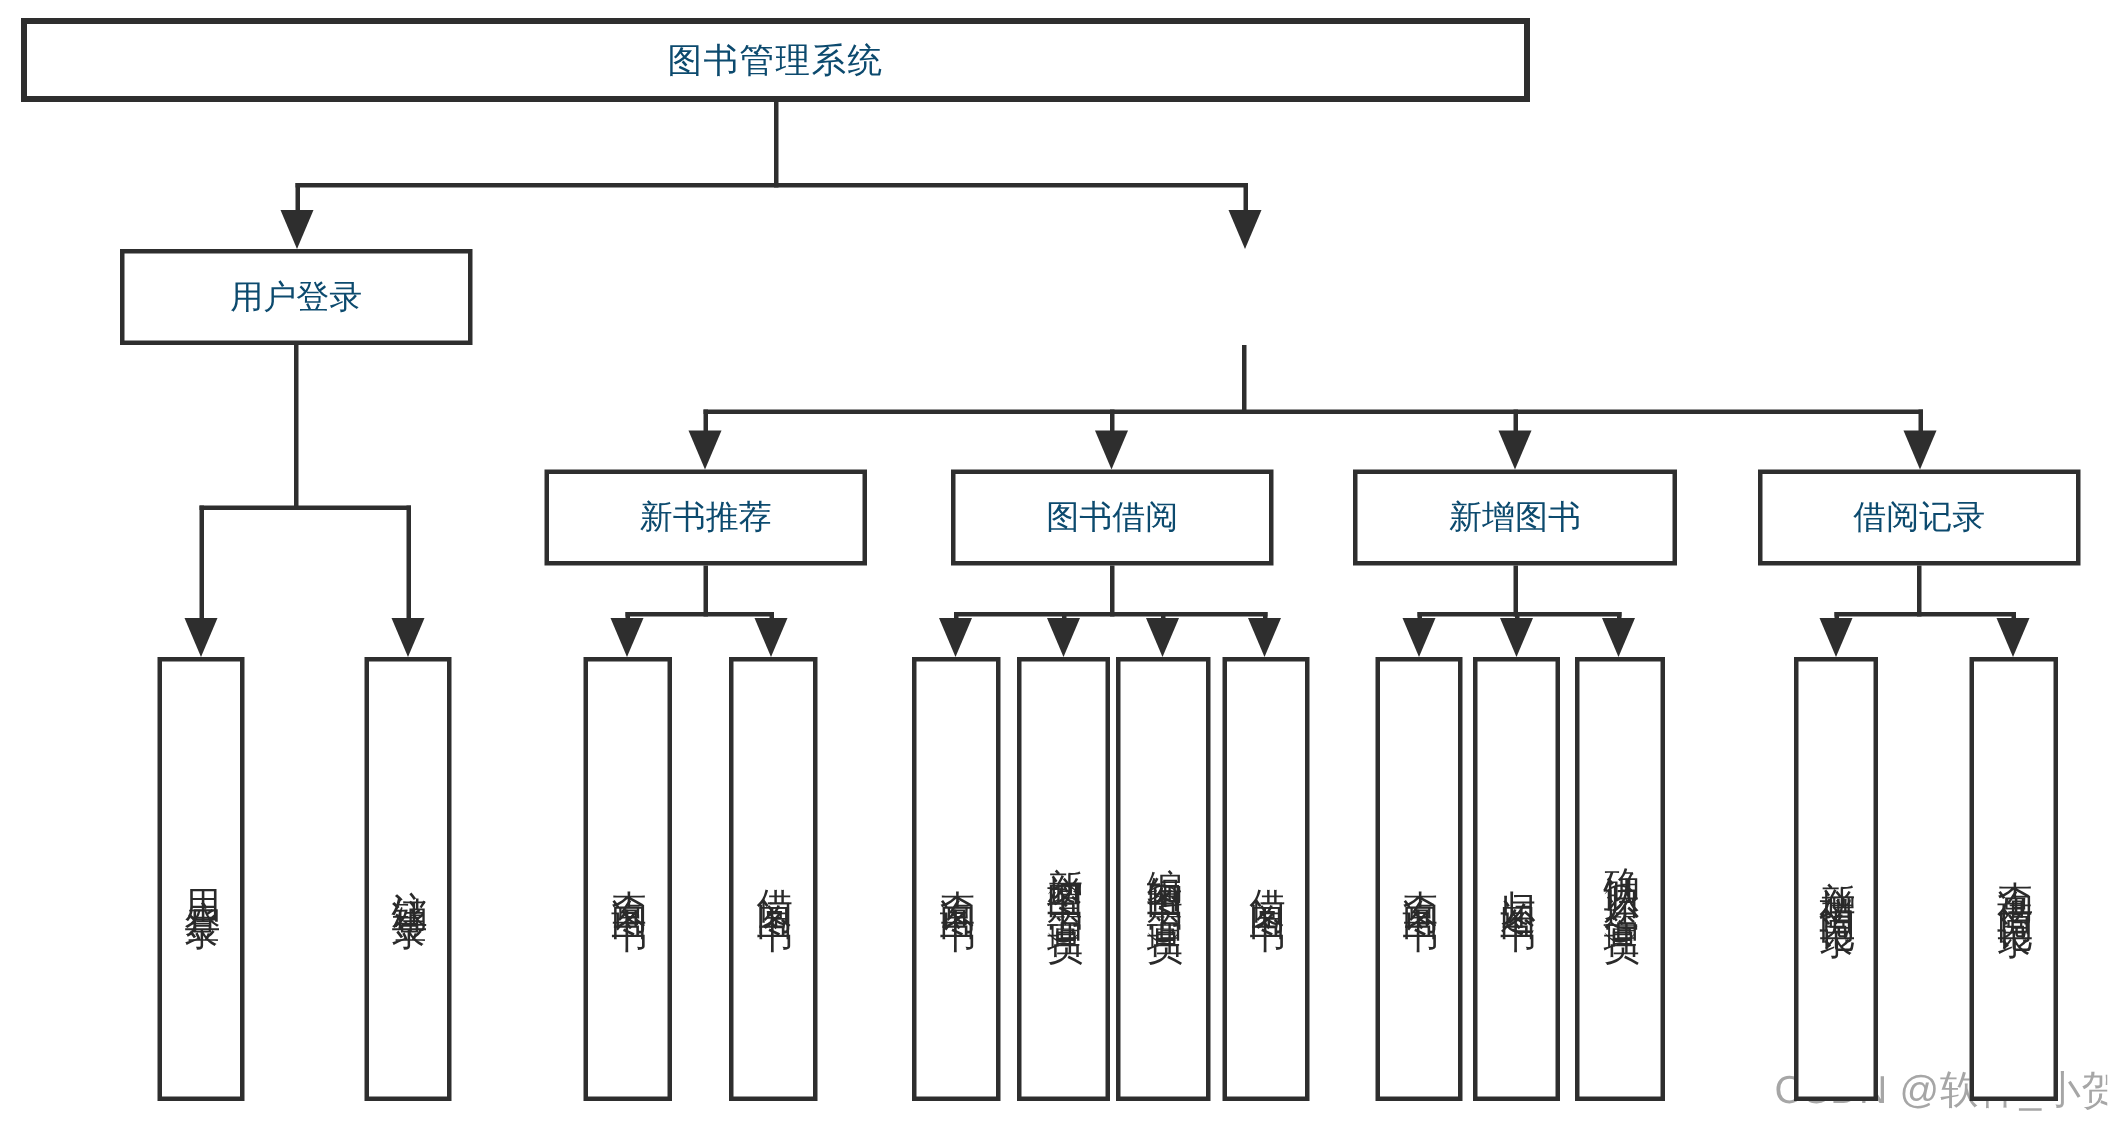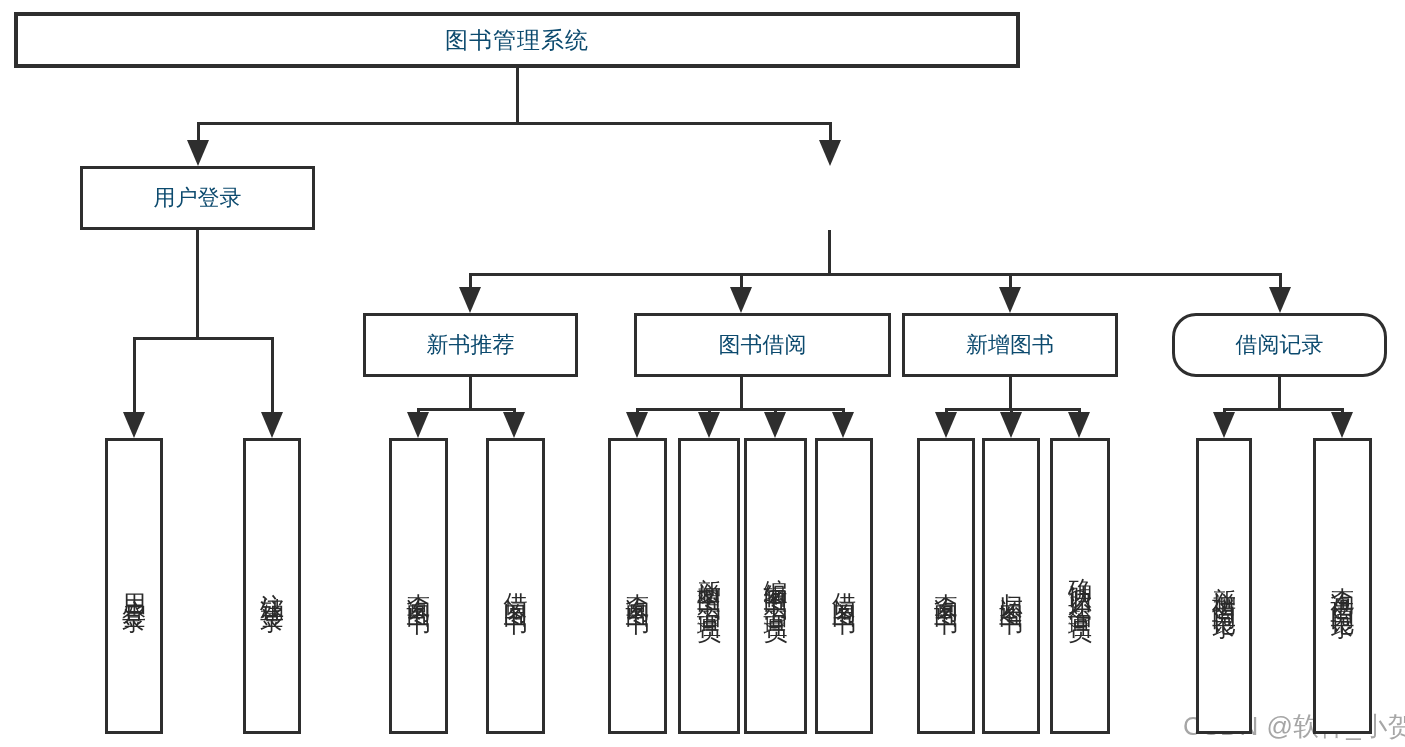--- a/index.html
+++ b/index.html
@@ -30,23 +30,23 @@
   }
 </style>
 </head>
 <body>
 
 <div id="canvas">
   <div class="watermark">CSDN @软件_小贺同学</div>
 <div class="node root" style="left: 14px; top: 12px; width: 1006px; height: 56px;">图书管理系统</div>
     <div class="node" style="left: 80px; top: 166px; width: 235px; height: 64px;">用户登录</div>
     <div class="node" style="left: 363px; top: 313px; width: 215px; height: 64px;">新书推荐</div>
-    <div class="node" style="left: 634px; top: 313px; width: 257px; height: 64px;">图书借阅</div>
+    <div class="node" style="left: 634px; top: 313px; width: 215px; height: 64px;">图书借阅</div>
     <div class="node" style="left: 902px; top: 313px; width: 216px; height: 64px;">新增图书</div>
-    <div class="node" style="left: 1172px; top: 313px; width: 215px; height: 64px; border-radius: 24px;">借阅记录</div>
+    <div class="node" style="left: 1172px; top: 313px; width: 215px; height: 64px;">借阅记录</div>
     <div class="node vertical" style="left: 105px; top: 438px; width: 58px; height: 296px;">用户登录</div>
     <div class="node vertical" style="left: 243px; top: 438px; width: 58px; height: 296px;">注销登录</div>
     <div class="node vertical" style="left: 389px; top: 438px; width: 59px; height: 296px;">查询图书</div>
     <div class="node vertical" style="left: 486px; top: 438px; width: 59px; height: 296px;">借阅图书</div>
     <div class="node vertical" style="left: 608px; top: 438px; width: 59px; height: 296px;">查询图书</div>
     <div class="node vertical" style="left: 678px; top: 438px; width: 62px; height: 296px;">新增图书（管理员）</div>
     <div class="node vertical" style="left: 744px; top: 438px; width: 63px; height: 296px;">编辑图书（管理员）</div>
     <div class="node vertical" style="left: 815px; top: 438px; width: 58px; height: 296px;">借阅图书</div>
     <div class="node vertical" style="left: 917px; top: 438px; width: 58px; height: 296px;">查询图书</div>
     <div class="node vertical" style="left: 982px; top: 438px; width: 58px; height: 296px;">归还图书</div>

